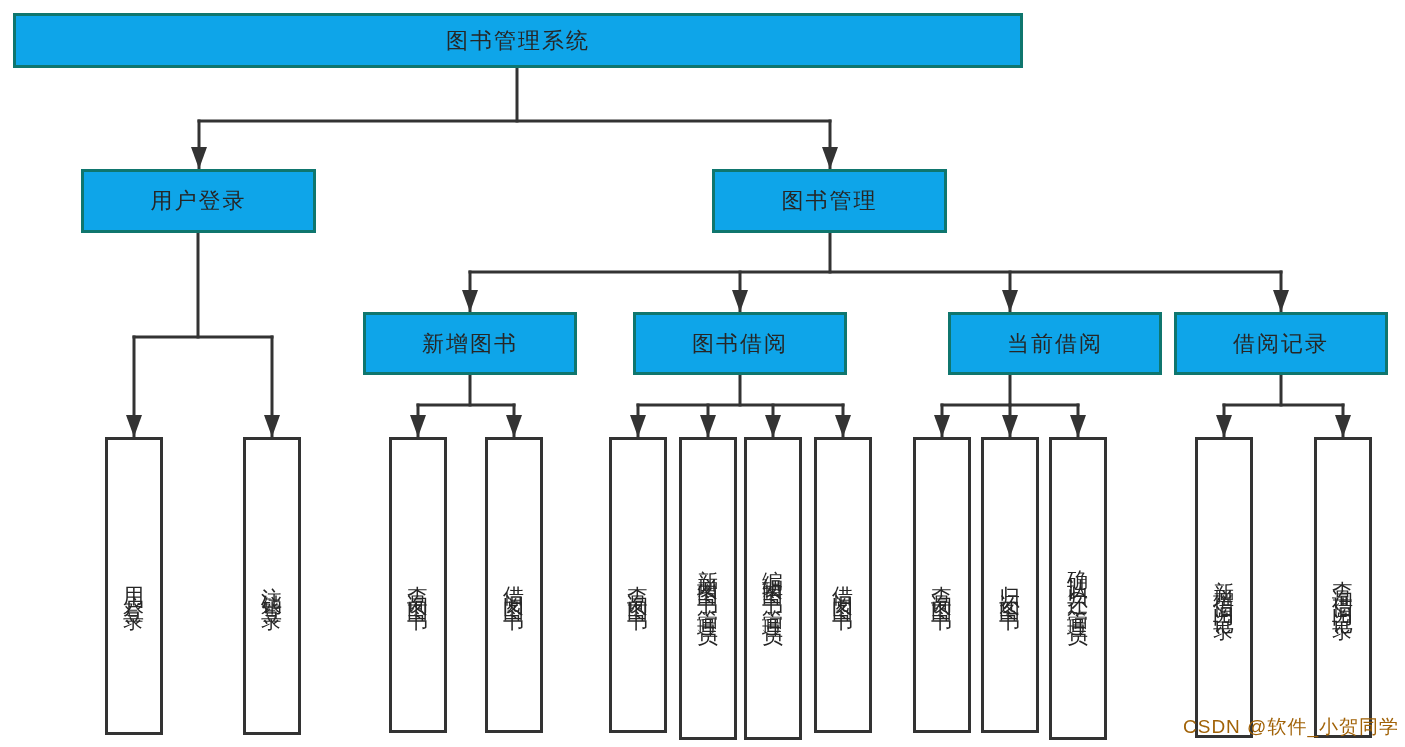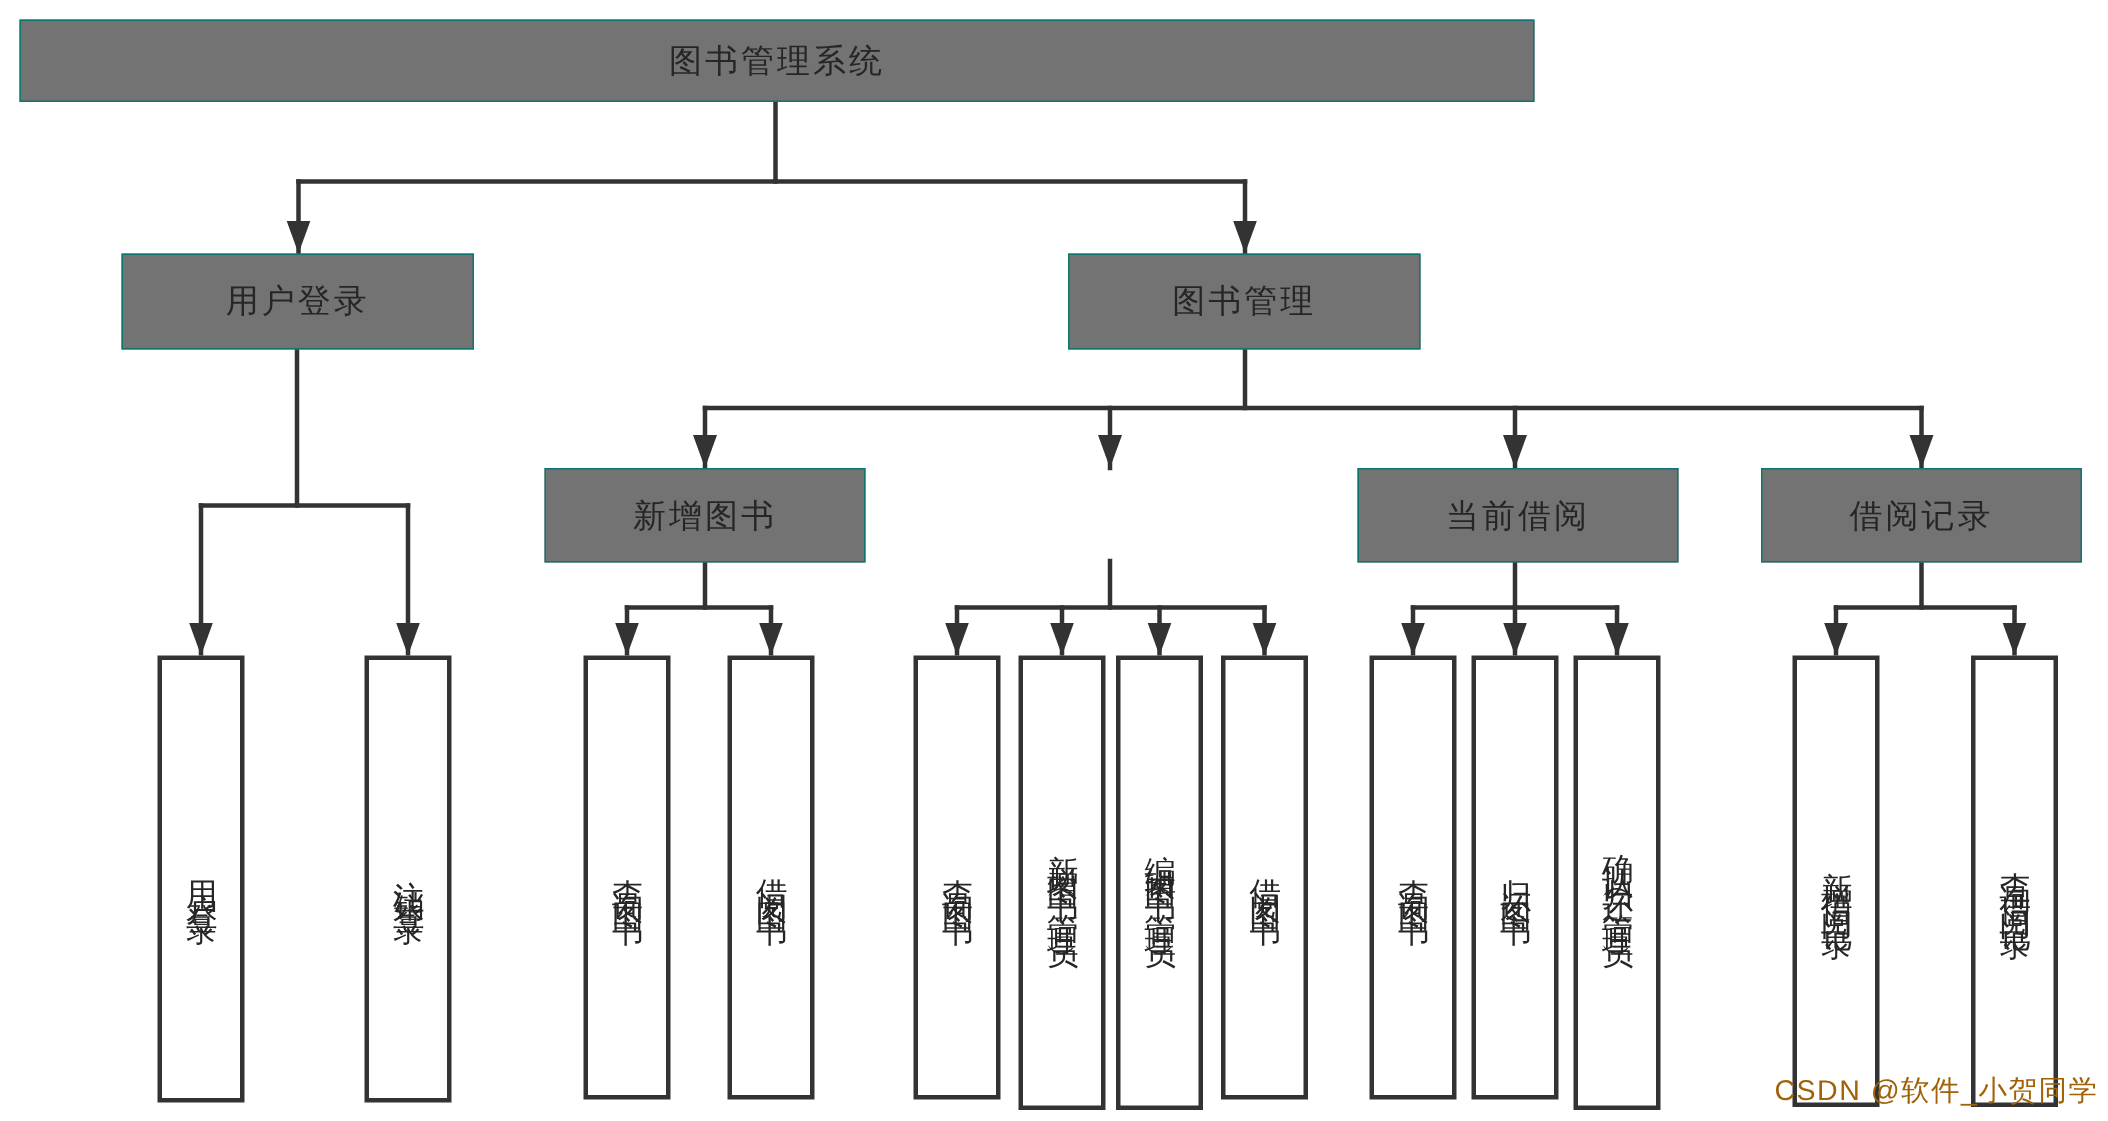--- a/index.html
+++ b/index.html
@@ -20,22 +20,22 @@
   }
   svg.connectors path {
     stroke: #333333;
     stroke-width: 3;
     fill: none;
     stroke-linecap: square;
   }
   .hbox {
     position: absolute;
     box-sizing: border-box;
-    background: #737373;
-    border: 1px solid #0f766e;
+    background: #0ea5e9;
+    border: 3px solid #0f766e;
     display: flex;
     align-items: center;
     justify-content: center;
     z-index: 2;
     font-size: 22px;
     letter-spacing: 2px;
     white-space: nowrap;
   }
   .vbox {
     position: absolute;
@@ -128,21 +128,24 @@
   <div class="hbox" style="left:81px; top:169px; width:235px; height:64px;">
     <span>用户登录</span>
   </div>
   <div class="hbox" style="left:712px; top:169px; width:235px; height:64px;">
     <span>图书管理</span>
   </div>
 
   <div class="hbox" style="left:363px; top:312px; width:214px; height:63px;">
     <span>新增图书</span>
   </div>
-  <div class="hbox" style="left:905px; top:312px; width:214px; height:63px;font-family:Liberation Serif, serif;">
+  <div class="hbox" style="left:633px; top:312px; width:214px; height:63px;">
+    <span>图书借阅</span>
+  </div>
+  <div class="hbox" style="left:948px; top:312px; width:214px; height:63px;font-family:Liberation Serif, serif;">
     <span>当前借阅</span>
   </div>
   <div class="hbox" style="left:1174px; top:312px; width:214px; height:63px;">
     <span>借阅记录</span>
   </div>
 
   <div class="vbox" style="left:105px; top:437px; height:298px;">
     <span class="vtext">用户登录</span>
   </div>
   <div class="vbox" style="left:243px; top:437px; height:298px;">

